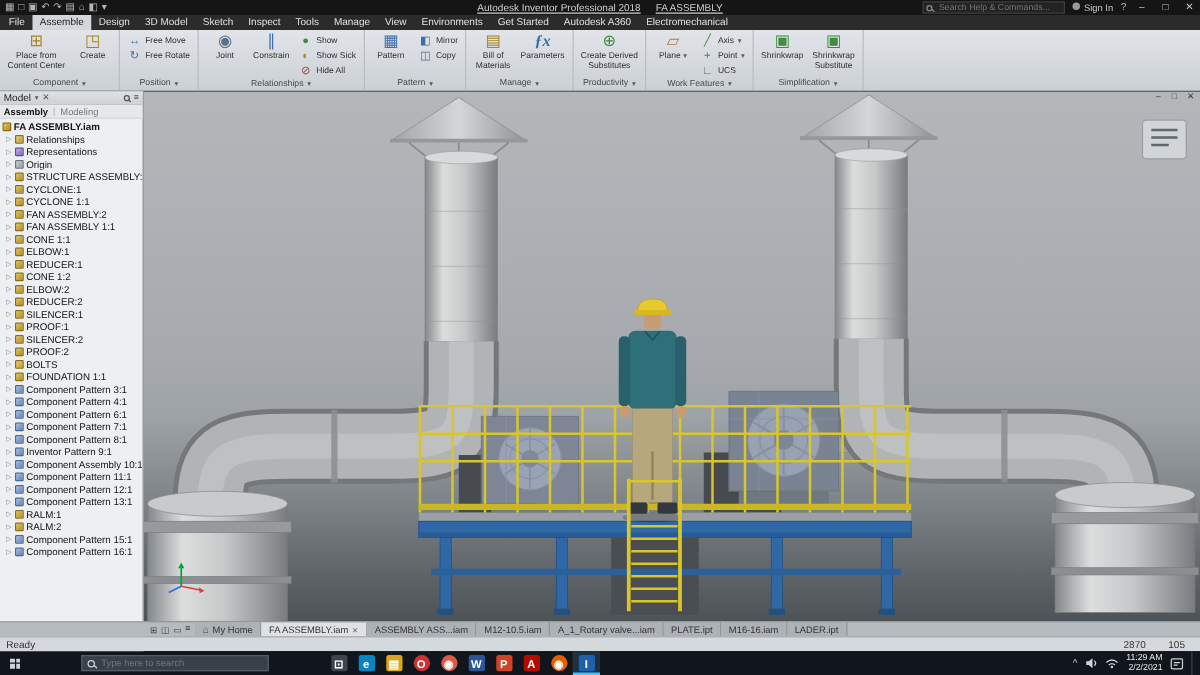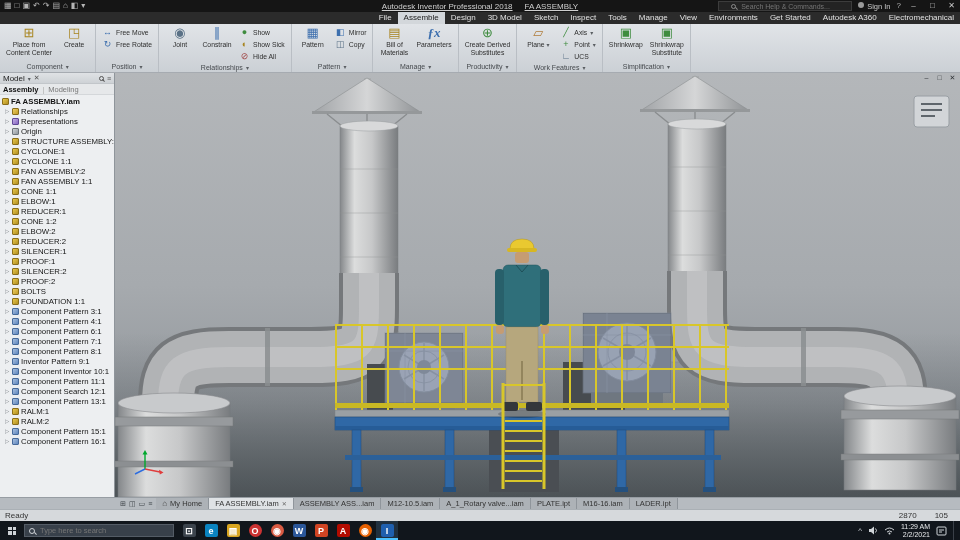--- a/index.html
+++ b/index.html
@@ -4,29 +4,29 @@
 <style>
   html,body{margin:0;padding:0;width:960px;height:540px;overflow:hidden;background:#000;
     font-family:"Liberation Sans",sans-serif;-webkit-font-smoothing:antialiased;}
   *{box-sizing:border-box;}
   
   .titlebar{position:absolute;left:0;top:0;width:960px;height:12px;background:#151515;display:flex;align-items:center;color:#c9c9c9;z-index:7;}
   .qat{display:flex;align-items:center;gap:3px;padding:0 4px;}
   .qi{font-size:8px;line-height:12px;color:#b5b5b5;}
   .tb-center{position:absolute;left:50%;transform:translateX(-50%);display:flex;gap:12px;font-size:8px;white-space:nowrap;color:#cfcfcf;text-decoration:underline;}
   .tb-right{margin-left:auto;display:flex;align-items:center;gap:6px;padding-right:2px;}
-  .tb-search{display:flex;align-items:center;gap:3px;background:#232323;border:1px solid #3c3c3c;height:10px;padding:0 12px;margin-left:44px;}
+  .tb-search{display:flex;align-items:center;gap:3px;background:#232323;border:1px solid #3c3c3c;height:10px;padding:0 2px;margin-left:44px;}
   .tb-search input{background:transparent;border:0;outline:0;color:#999;font-size:7px;width:100px;font-family:inherit;}
   .mag{width:5px;height:5px;border:1px solid #8a8a8a;border-radius:50%;position:relative;flex:none;}
   .mag::after{content:"";position:absolute;width:3px;height:1px;background:#8a8a8a;transform:rotate(45deg);right:-2.5px;bottom:-1px;}
   .signin{display:flex;gap:3px;align-items:flex-start;font-size:7.5px;}
   .person{width:6px;height:6px;border-radius:50%;background:#9a9a9a;}
   .winbtn{width:13px;text-align:center;font-size:8px;line-height:12px;color:#c9c9c9;}
   
-  .tabrow{position:absolute;left:0;top:12px;width:960px;height:12px;background:#2b2b2b;display:flex;align-items:stretch;padding-left:1px;z-index:7;justify-content:flex-end;}
+  .tabrow{position:absolute;left:0;top:12px;width:960px;height:12px;background:#2b2b2b;display:flex;align-items:stretch;padding-left:1px;z-index:7;}
   .rtab{font-size:8px;color:#e2e2e2;padding:0 6px;line-height:12px;white-space:nowrap;}
   .rtab.active{background:#d3d7db;color:#1b1b1b;}
   
   .ribbon{position:absolute;left:0;top:24px;width:960px;height:49px;background:linear-gradient(#e1e4e8,#cbd0d5);border-bottom:1px solid #a6abb1;display:flex;z-index:7;}
   .panel{display:flex;flex-direction:column;border-right:1px solid #b9bec4;}
   .pc{flex:1;display:flex;align-items:flex-start;gap:3px;padding:1px 4px 0;}
   .plabel{height:11px;display:flex;align-items:center;justify-content:center;gap:3px;font-size:7px;color:#45494d;padding:0 3px;}
   .pcaret{font-size:6px;color:#5a5e62;}
   .bigbtn{display:flex;flex-direction:column;align-items:center;min-width:34px;padding:0 2px;}
   .bigbtn .ri{height:16px;display:flex;align-items:center;justify-content:center;font-size:13px;line-height:16px;}
@@ -72,21 +72,21 @@
   .dwi{font-size:7px;color:#3c4146;}
   .dtab{display:flex;align-items:center;gap:3px;padding:0 6px;font-size:7.5px;color:#333;background:#adb2b7;border-right:1px solid #8f959b;white-space:nowrap;}
   .dtab.active{background:#dfe2e5;}
   .hm{font-size:8px;color:#444;}
   .cx{font-size:6px;color:#666;}
   
   .statusbar{position:absolute;left:0;top:509px;width:960px;height:12px;background:#d6d9dc;border-top:1px solid #aab0b5;display:flex;align-items:center;font-size:8px;color:#333;z-index:7;}
   .sready{padding-left:5px;}
   .scounts{margin-left:auto;display:flex;gap:18px;padding-right:12px;}
   
-  .taskbar{position:absolute;left:0;top:521px;width:960px;height:19px;background:#11161c;display:flex;align-items:center;z-index:8;}
+  .taskbar{position:absolute;left:0;top:521px;width:960px;height:19px;background:#11161c;display:flex;align-items:center;z-index:8;gap:41px;}
   .start{width:24px;height:19px;display:flex;align-items:center;justify-content:center;}
   .winlogo{width:8px;height:8px;display:grid;grid-template-columns:1fr 1fr;gap:1px;}
   .winlogo span{background:#cfd3d7;}
   .tsearch{width:150px;height:13px;background:#38404a;border:1px solid #545c66;display:flex;align-items:center;gap:3px;padding:0 4px;margin-right:4px;}
   .mag2{width:6px;height:6px;border:1px solid #cfd3d7;border-radius:50%;position:relative;flex:none;}
   .mag2::after{content:"";position:absolute;width:3px;height:1px;background:#cfd3d7;transform:rotate(45deg);right:-3px;bottom:-1px;}
   .tsearch input{background:transparent;border:0;outline:0;font-size:7.5px;color:#c4c9ce;width:100%;font-family:inherit;}
   .ticons{display:flex;align-items:stretch;}
   .tic{width:22px;height:19px;display:flex;align-items:center;justify-content:center;}
   .tic.active{background:#20303f;box-shadow:inset 0 -2px 0 #4cc2ff;}
@@ -474,31 +474,31 @@
       <span class="tlabel">Component Pattern 8:1</span>
     </div>
       <div class="trow">
       <span class="arrow">▷</span>
       <span class="ticon i-pat"></span>
       <span class="tlabel">Inventor Pattern 9:1</span>
     </div>
       <div class="trow">
       <span class="arrow">▷</span>
       <span class="ticon i-pat"></span>
-      <span class="tlabel">Component Inventor 10:1</span>
+      <span class="tlabel">Component Assembly 10:1</span>
     </div>
       <div class="trow">
       <span class="arrow">▷</span>
       <span class="ticon i-pat"></span>
       <span class="tlabel">Component Pattern 11:1</span>
     </div>
       <div class="trow">
       <span class="arrow">▷</span>
       <span class="ticon i-pat"></span>
-      <span class="tlabel">Component Search 12:1</span>
+      <span class="tlabel">Component Pattern 12:1</span>
     </div>
       <div class="trow">
       <span class="arrow">▷</span>
       <span class="ticon i-pat"></span>
       <span class="tlabel">Component Pattern 13:1</span>
     </div>
       <div class="trow">
       <span class="arrow">▷</span>
       <span class="ticon i-asm"></span>
       <span class="tlabel">RALM:1</span>

